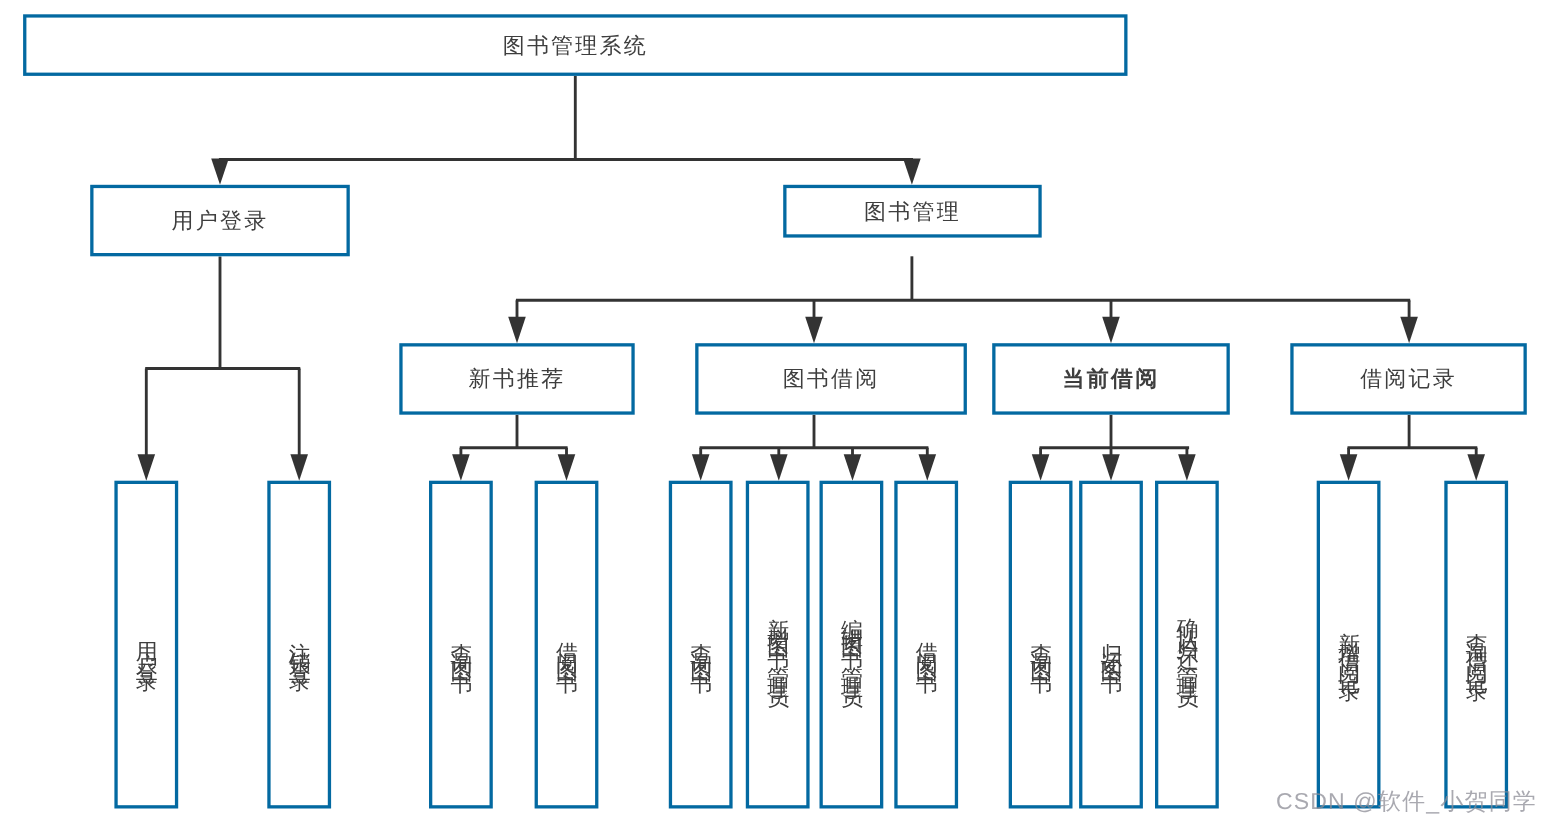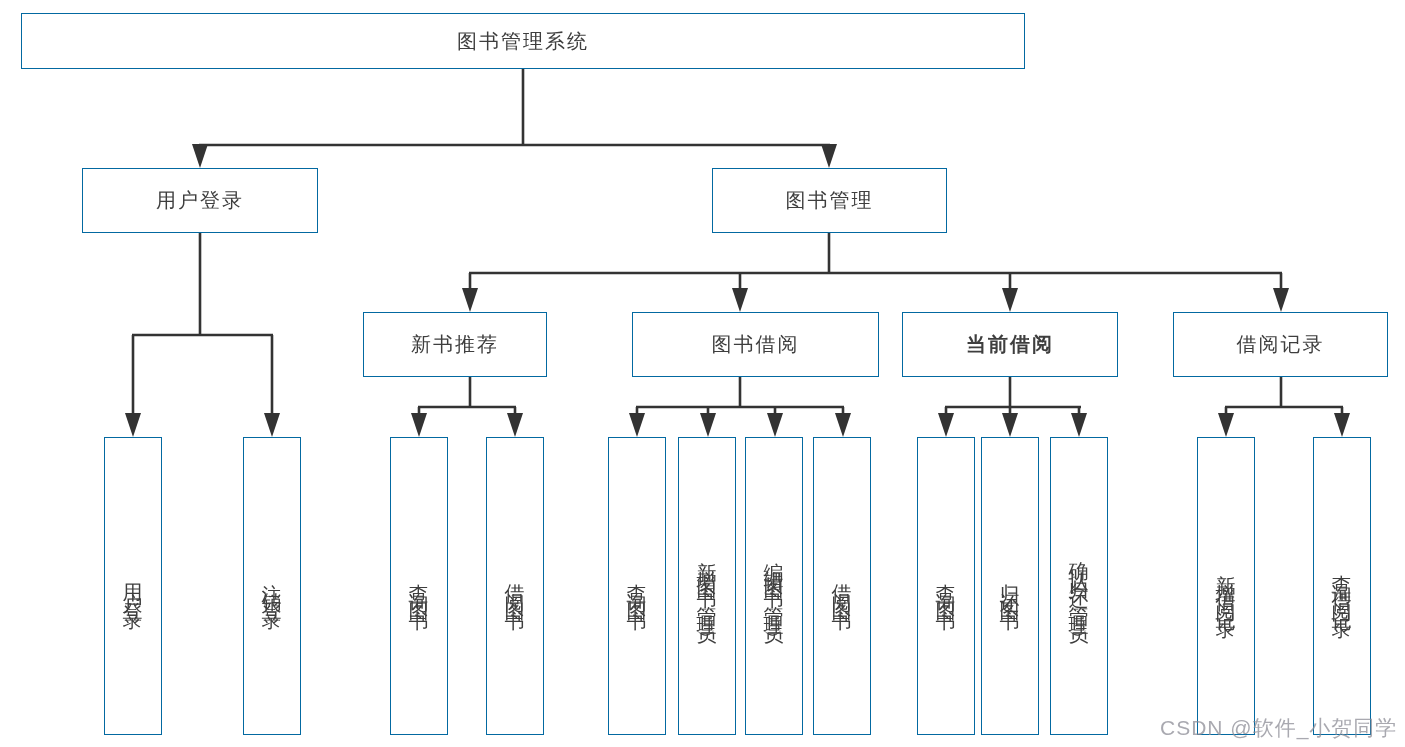--- a/index.html
+++ b/index.html
@@ -4,38 +4,38 @@
 <style>
   html,body { margin:0; padding:0; background:#ffffff; }
   .canvas {
     position:relative; width:1405px; height:747px; background:#ffffff;
     font-family:"Liberation Sans", sans-serif; overflow:hidden;
   }
   svg.connectors { position:absolute; left:0; top:0; width:1405px; height:747px; z-index:0; }
   svg.connectors line { stroke:#333333; stroke-width:2.6; }
   svg.connectors polygon { fill:#333333; }
   .node {
-    position:absolute; background:#ffffff; border:1px solid #0369a1;
+    position:absolute; background:#ffffff; border:3px solid #0369a1;
     box-sizing:border-box; display:flex; align-items:center; justify-content:center;
     color:#3e3e3e; font-size:20px; letter-spacing:2px; z-index:1;
   }
   .leaf { letter-spacing:0; }
   .leaf .vtext {
     writing-mode:vertical-rl; text-orientation:mixed;
     letter-spacing:9px; line-height:1; font-size:20px; color:#3e3e3e;
   }
   .watermark {
     position:absolute; left:1160px; top:714px; z-index:5;
     font-size:21px; color:rgba(140,140,150,0.75); letter-spacing:1px; white-space:nowrap;
   }
   
   .n-root  { left:21px;   top:13px;  width:1004px; height:56px; }
   .n-l2a   { left:82px;   top:168px; width:236px;  height:65px; }
-  .n-l2b   { left:712px;  top:168px; width:235px;  height:65px;text-align:right; }
-  .n-l3a   { left:363px;  top:312px; width:184px;  height:65px; }
+  .n-l2b   { left:712px;  top:168px; width:235px;  height:48px;text-align:right; }
+  .n-l3a   { left:363px;  top:312px; width:214px;  height:65px; }
   .n-l3b   { left:632px;  top:312px; width:247px;  height:65px; }
   .n-l3c   { left:902px;  top:312px; width:216px;  height:65px;font-weight:bold; }
   .n-l3d   { left:1173px; top:312px; width:215px;  height:65px; }
   .leaf    { top:437px; width:58px; height:298px; }
   .f0  { left:104px; }  .f1  { left:243px; }
   .f2  { left:390px; }  .f3  { left:486px; }
   .f4  { left:608px; }  .f5  { left:678px; }  .f6  { left:745px; }  .f7  { left:813px; }
   .f8  { left:917px; }  .f9  { left:981px; }  .f10 { left:1050px; }
   .f11 { left:1197px; } .f12 { left:1313px; }
 </style>

